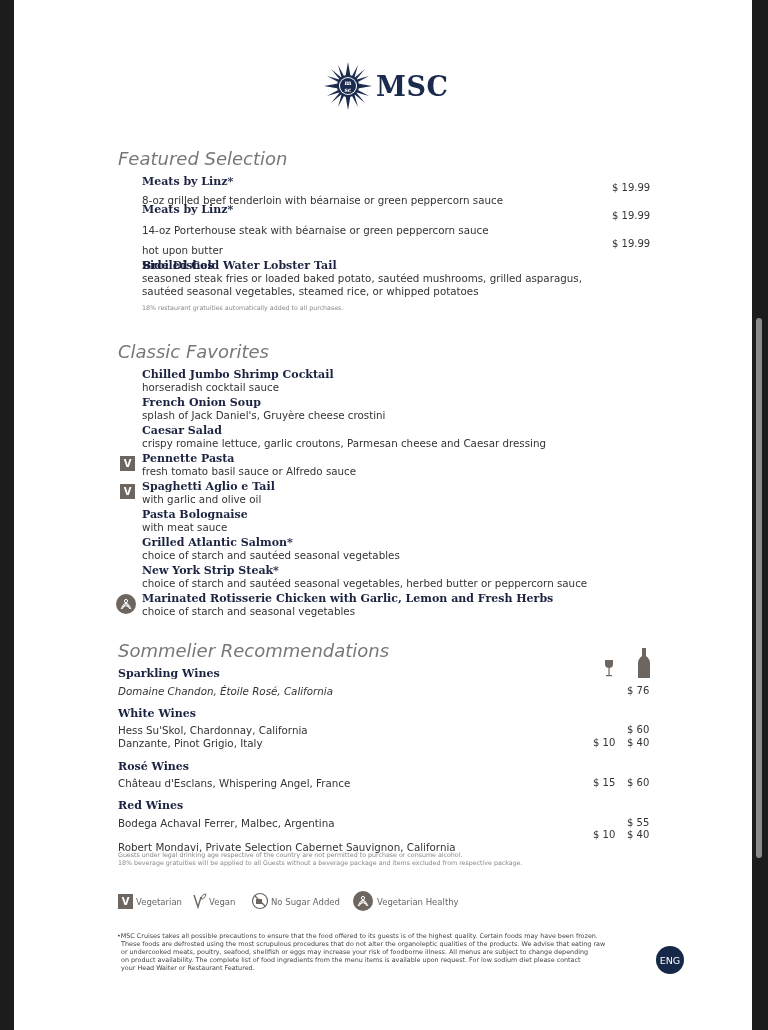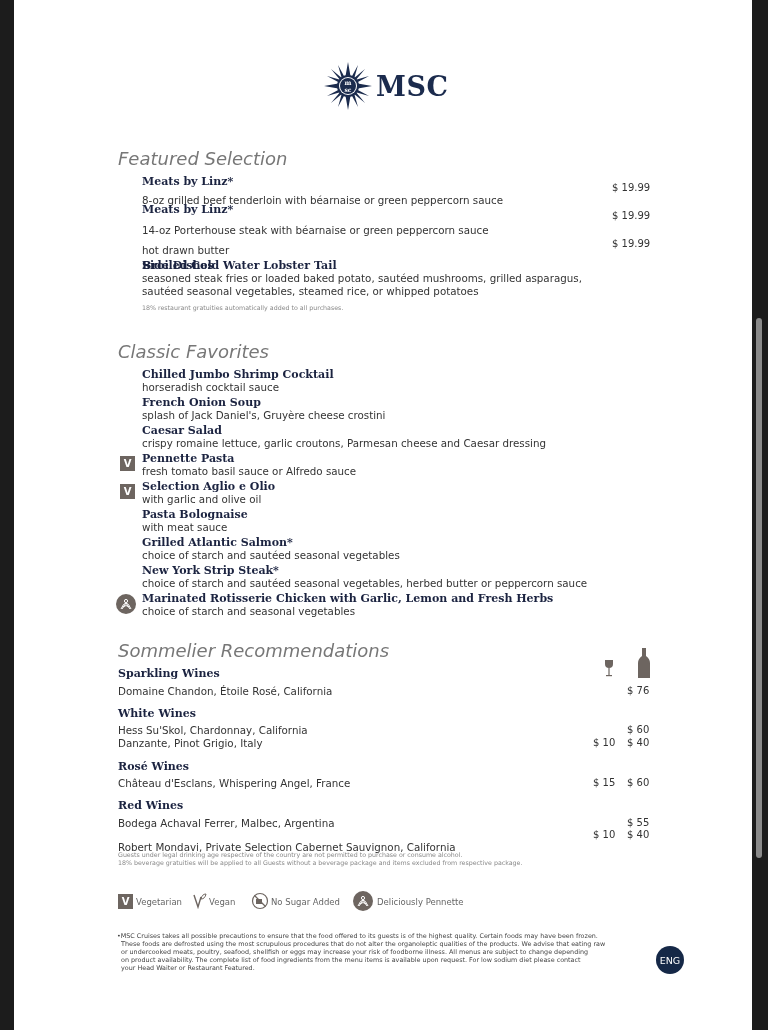--- a/index.html
+++ b/index.html
@@ -63,21 +63,21 @@
 
 <div class="abs dish-name" style="left:142px;top:175px;">Meats by Linz*</div>
 <div class="abs dish-desc" style="left:142px;top:188px;margin-top:6px;">8-oz grilled beef tenderloin with béarnaise or green peppercorn sauce</div>
 <div class="abs price" style="left:612px;top:182px;">$ 19.99</div>
 
 <div class="abs dish-name" style="left:142px;top:203px;">Meats by Linz*</div>
 <div class="abs dish-desc" style="left:142px;top:224px;">14-oz Porterhouse steak with béarnaise or green peppercorn sauce</div>
 <div class="abs price" style="left:612px;top:210px;">$ 19.99</div>
 
 <div class="abs dish-name" style="left:142px;top:231px;margin-top:28px;">Broiled Cold Water Lobster Tail</div>
-<div class="abs dish-desc" style="left:142px;top:244px;">hot drawn butter</div>
+<div class="abs dish-desc" style="left:142px;top:244px;">hot upon butter</div>
 <div class="abs price" style="left:612px;top:238px;">$ 19.99</div>
 
 <div class="abs dish-name" style="left:142px;top:259px;">Side Dishes</div>
 <div class="abs dish-desc" style="left:142px;top:272px;">seasoned steak fries or loaded baked potato, sautéed mushrooms, grilled asparagus,</div>
 <div class="abs dish-desc" style="left:142px;top:285px;">sautéed seasonal vegetables, steamed rice, or whipped potatoes</div>
 
 <div class="abs tiny" style="left:142px;top:304px;">18% restaurant gratuities automatically added to all purchases.</div>
 
 <div class="abs section-title" style="left:118px;top:341px;">Classic Favorites</div>
 
@@ -88,21 +88,21 @@
 <div class="abs dish-desc" style="left:142px;top:409px;">splash of Jack Daniel's, Gruyère cheese crostini</div>
 
 <div class="abs dish-name" style="left:142px;top:424px;">Caesar Salad</div>
 <div class="abs dish-desc" style="left:142px;top:437px;">crispy romaine lettuce, garlic croutons, Parmesan cheese and Caesar dressing</div>
 
 <div class="abs vbadge" style="left:120px;top:456px;">V</div>
 <div class="abs dish-name" style="left:142px;top:452px;">Pennette Pasta</div>
 <div class="abs dish-desc" style="left:142px;top:465px;">fresh tomato basil sauce or Alfredo sauce</div>
 
 <div class="abs vbadge" style="left:120px;top:484px;">V</div>
-<div class="abs dish-name" style="left:142px;top:480px;">Selection Aglio e Olio</div>
+<div class="abs dish-name" style="left:142px;top:480px;">Spaghetti Aglio e Tail</div>
 <div class="abs dish-desc" style="left:142px;top:493px;">with garlic and olive oil</div>
 
 <div class="abs dish-name" style="left:142px;top:508px;">Pasta Bolognaise</div>
 <div class="abs dish-desc" style="left:142px;top:521px;">with meat sauce</div>
 
 <div class="abs dish-name" style="left:142px;top:536px;">Grilled Atlantic Salmon*</div>
 <div class="abs dish-desc" style="left:142px;top:549px;">choice of starch and sautéed seasonal vegetables</div>
 
 <div class="abs dish-name" style="left:142px;top:564px;">New York Strip Steak*</div>
 <div class="abs dish-desc" style="left:142px;top:577px;">choice of starch and sautéed seasonal vegetables, herbed butter or peppercorn sauce</div>
@@ -123,21 +123,21 @@
 <svg class="abs" style="left:604px;top:659px;" width="10" height="18" viewBox="0 0 10 18">
   <path d="M1 1 L9 1 L9 5 Q9 9 5 9 Q1 9 1 5 Z" fill="#6d6560"></path>
   <rect x="4.4" y="9" width="1.2" height="7" fill="#6d6560"></rect>
   <rect x="2" y="16" width="6" height="1.2" fill="#6d6560"></rect>
 </svg>
 <svg class="abs" style="left:638px;top:648px;" width="12" height="30" viewBox="0 0 12 30">
   <path d="M4 0 L8 0 L8 8 Q12 11 12 15 L12 30 L0 30 L0 15 Q0 11 4 8 Z" fill="#6d6560"></path>
 </svg>
 
 <div class="abs dish-name" style="left:118px;top:667px;">Sparkling Wines</div>
-<div class="abs dish-desc" style="left:118px;top:685px;">Domaine Chandon, Étoile Rosé, California</div>
+<div class="abs dish-desc" style="left:118px;top:685px;font-style:italic;">Domaine Chandon, Étoile Rosé, California</div>
 <div class="abs price" style="left:627px;top:685px;">$ 76</div>
 
 <div class="abs dish-name" style="left:118px;top:707px;">White Wines</div>
 <div class="abs dish-desc" style="left:118px;top:724px;">Hess Su'Skol, Chardonnay, California</div>
 <div class="abs price" style="left:627px;top:724px;">$ 60</div>
 <div class="abs dish-desc" style="left:118px;top:737px;">Danzante, Pinot Grigio, Italy</div>
 <div class="abs price" style="left:593px;top:737px;">$ 10</div>
 <div class="abs price" style="left:627px;top:737px;">$ 40</div>
 
 <div class="abs dish-name" style="left:118px;top:760px;">Rosé Wines</div>
@@ -172,21 +172,21 @@
 <div class="abs legend-label" style="left:271px;top:897px;">No Sugar Added</div>
 
 <div class="abs hbadge" style="left:353px;top:891px;">
   <svg width="14" height="14" viewBox="0 0 14 14">
       <g fill="none" stroke="#fff" stroke-width="1">
         <circle cx="7" cy="4" r="1.6"></circle>
         <path d="M3 12 L7 6 L11 12 M4 10 Q7 7 10 10 M2 12 Q7 0 12 12"></path>
       </g>
     </svg>
 </div>
-<div class="abs legend-label" style="left:377px;top:897px;">Deliciously Pennette</div>
+<div class="abs legend-label" style="left:377px;top:897px;">Vegetarian Healthy</div>
 
 <div class="abs legal" style="left:117px;top:932px;">•MSC Cruises takes all possible precautions to ensure that the food offered to its guests is of the highest quality. Certain foods may have been frozen.</div>
 <div class="abs legal" style="left:121px;top:940px;">These foods are defrosted using the most scrupulous procedures that do not alter the organoleptic qualities of the products. We advise that eating raw</div>
 <div class="abs legal" style="left:121px;top:948px;">or undercooked meats, poultry, seafood, shellfish or eggs may increase your risk of foodborne illness. All menus are subject to change depending</div>
 <div class="abs legal" style="left:121px;top:956px;">on product availability. The complete list of food ingredients from the menu items is available upon request. For low sodium diet please contact</div>
 <div class="abs legal" style="left:121px;top:964px;">your Head Waiter or Restaurant Featured.</div>
 
 <div class="eng">ENG</div>
 
 </body></html>

